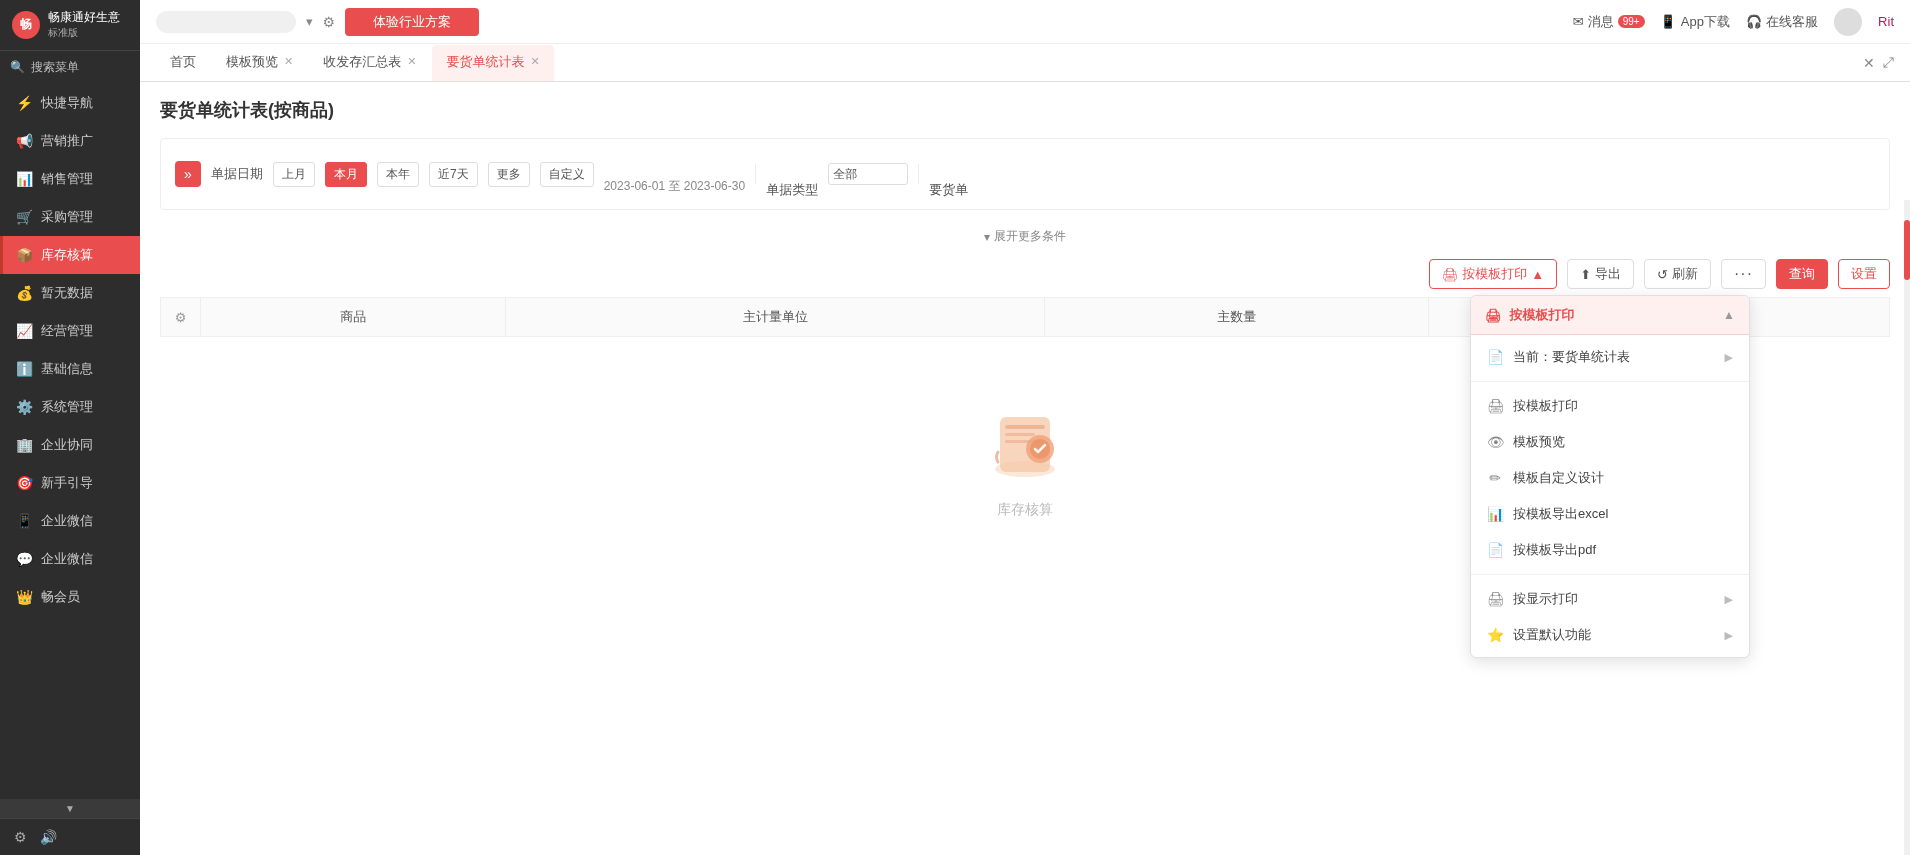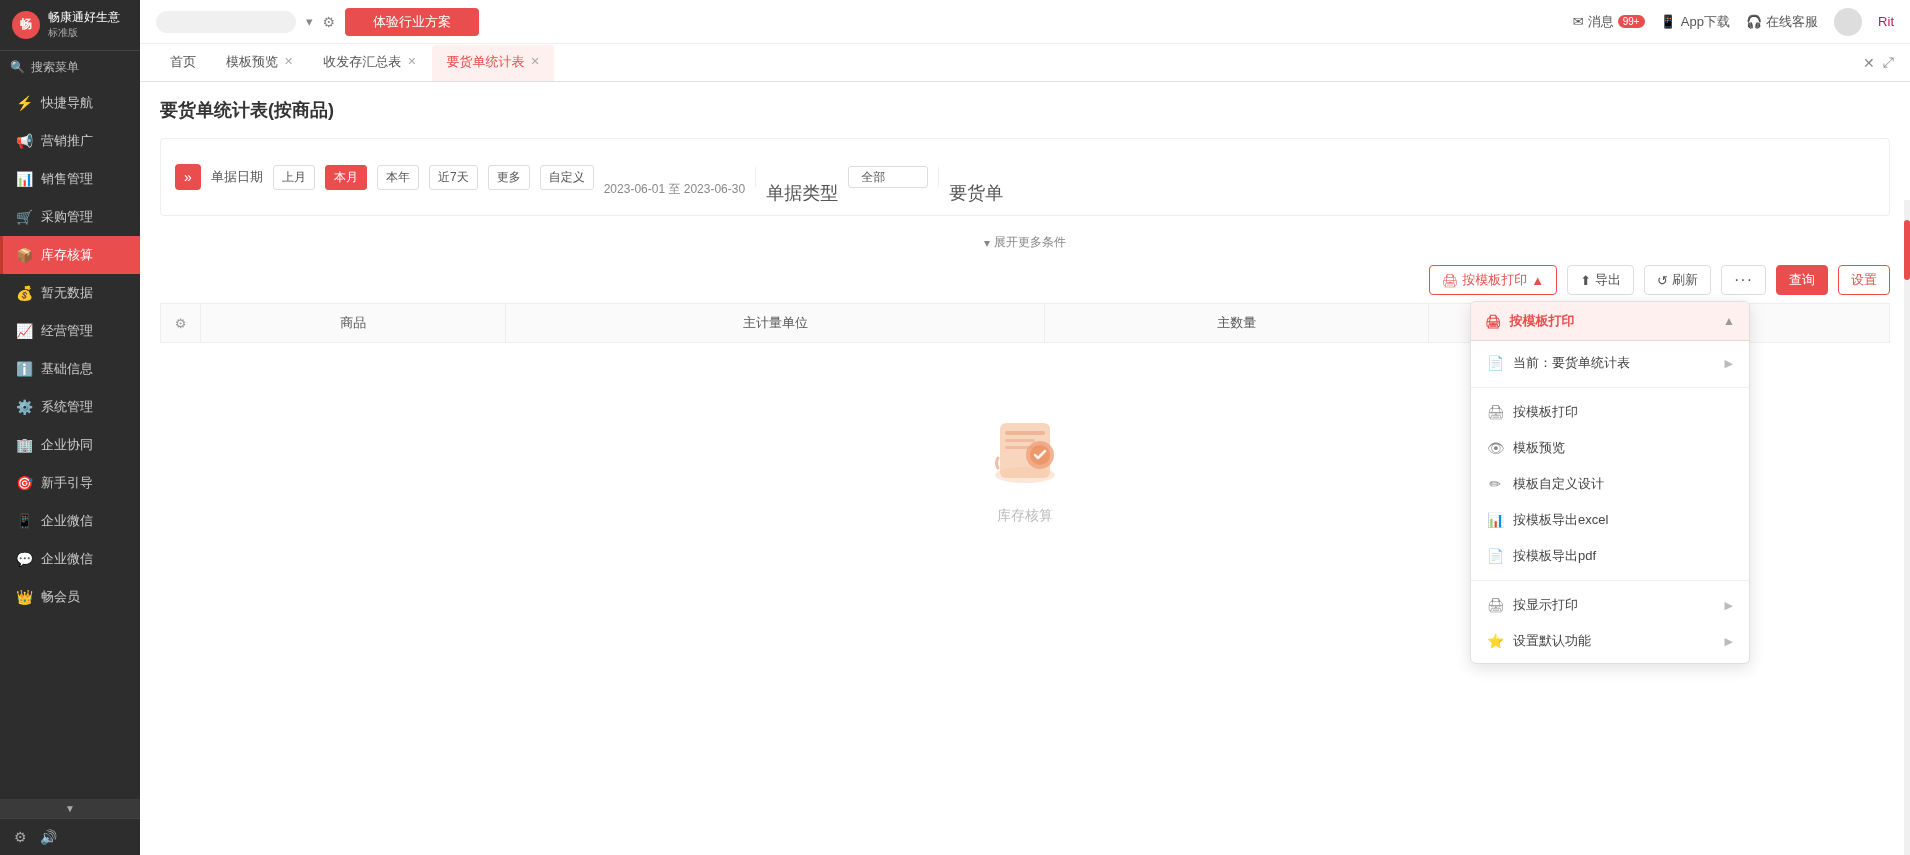--- a/index.html
+++ b/index.html
@@ -130,23 +130,23 @@
     .filter-label { color: #555; font-size: 13px; }
     .date-btn {
       padding: 3px 8px; border: 1px solid #ddd; border-radius: 3px;
       background: #fff; color: #555; font-size: 12px; cursor: pointer;
     }
     .date-btn.active { background: #e94d4d; color: #fff; border-color: #e94d4d; }
     .date-range { font-size: 12px; color: #888; margin-top: 24px; }
 
     .filter-separator { width: 1px; height: 20px; background: #eee; }
 
-    .filter-type-label { color: #555; font-size: 18px; margin-top: 32px; }
+    .filter-type-label { color: #555; font-size: 13px; margin-top: 32px; }
     .filter-select {
-      border: 1px solid #ddd; border-radius: 3px; padding: 3px 20px 3px 12px;
+      border: 1px solid #ddd; border-radius: 3px; padding: 3px 20px 3px 4px;
       font-size: 12px; color: #555; background: #fff; cursor: pointer;
       appearance: none; min-width: 80px;
     }
 
     .expand-more-row {
       display: flex; justify-content: center; padding: 6px 0; margin-bottom: 8px;
     }
     .expand-more-btn {
       display: flex; align-items: center; gap: 4px;
       color: #888; font-size: 12px; cursor: pointer; background: none; border: none;

